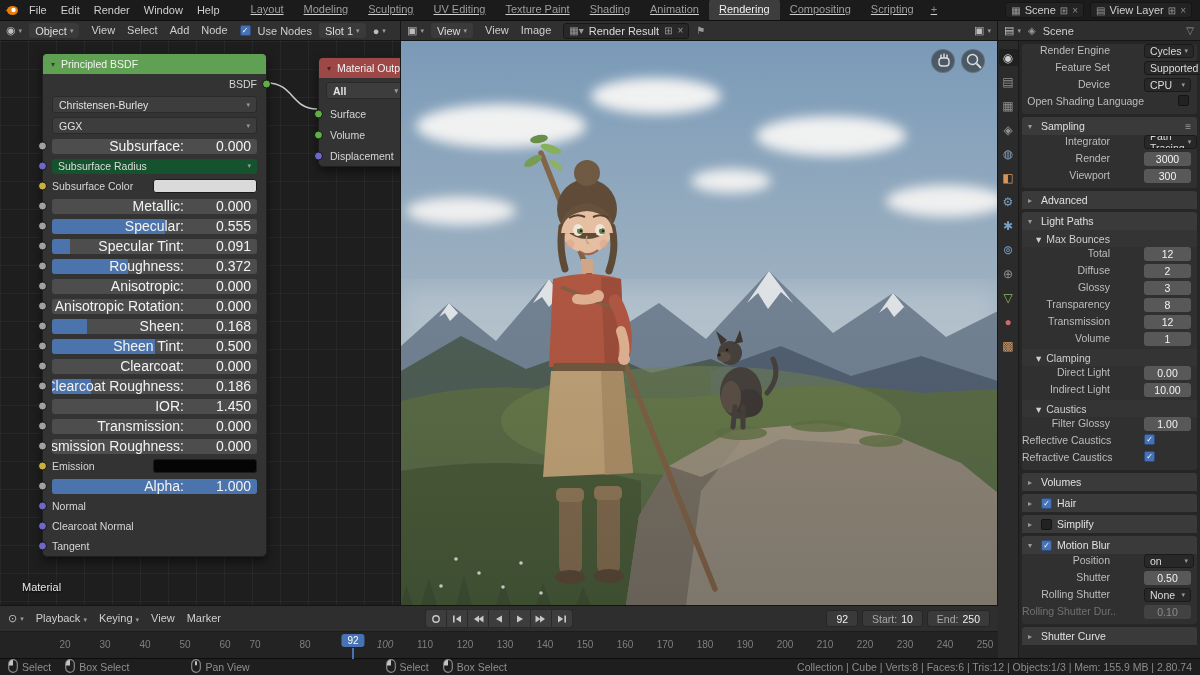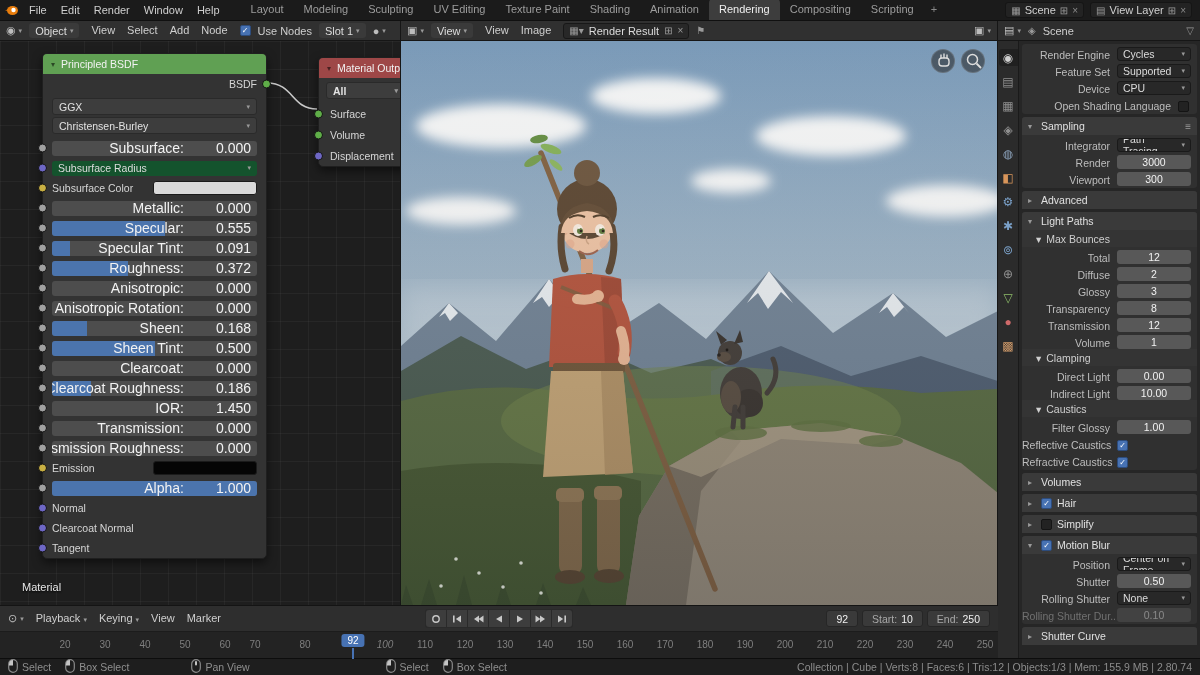--- a/index.html
+++ b/index.html
@@ -4,21 +4,21 @@
 <style>
   html,body{margin:0;padding:0;background:#1d1d1d;width:1200px;height:675px;overflow:hidden;}
   *{box-sizing:border-box;}
   #app{position:relative;width:1200px;height:675px;font-family:"Liberation Sans",sans-serif;font-size:11px;color:#d0d0d0;background:#1d1d1d;user-select:none;}
 
   
   .topbar{position:absolute;left:0;top:0;width:1200px;height:21px;background:#1b1b1b;border-bottom:1px solid #101010;display:flex;align-items:center;}
   .blender-logo{width:22px;display:flex;justify-content:center;align-items:center;}
   .tb-menus{display:flex;align-items:center;height:100%;}
   .menu-item{padding:0 7px;color:#cfcfcf;line-height:21px;cursor:default;}
-  .tb-tabs{display:flex;align-items:flex-end;height:100%;margin-left:14px;}
+  .tb-tabs{display:flex;align-items:flex-end;height:100%;margin-left:14px;text-decoration:underline;}
   .tab{padding:3px 10px 3px 10px;color:#9d9d9d;line-height:15px;border-radius:4px 4px 0 0;}
   .tab.active{background:#3d3d3d;color:#efefef;}
   .tab.add{color:#8a8a8a;padding:3px 7px;}
   .tb-right{margin-left:auto;display:flex;align-items:center;gap:6px;padding-right:8px;}
   .tb-sel{display:flex;align-items:center;gap:4px;background:#232323;border:1px solid #151515;border-radius:3px;padding:0 5px;height:16px;}
   .tb-sel .gl{font-size:10px;color:#9a9a9a;}
   .tb-sel .x{color:#8a8a8a;font-size:10px;}
 
   
   .hdr{position:absolute;top:21px;height:20px;background:#303030;border-bottom:1px solid #161616;display:flex;align-items:center;padding:0 6px;gap:7px;}
@@ -71,21 +71,21 @@
   .props-tabs{width:21px;background:#2b2b2b;border-right:1px solid #1a1a1a;display:flex;flex-direction:column;align-items:center;padding-top:8px;gap:7px;}
   .ptab{width:19px;height:17px;display:flex;align-items:center;justify-content:center;font-size:12px;color:#909090;border-radius:3px 0 0 3px;}
   .ptab.active{background:#202020;color:#e8e8e8;}
   .props-content{flex:1;padding:3px 2px 0 2px;overflow:hidden;}
   .panel-block{background:#303030;border-radius:3px;margin:0 1px 3px 1px;padding-bottom:2px;}
   .panel-block.headeronly{padding-bottom:0;}
   .sec{display:flex;align-items:center;height:18px;background:#3a3a3a;border-radius:3px 3px 0 0;padding:0 6px;gap:5px;color:#e0e0e0;font-size:10.5px;}
   .sec .scaret{color:#9a9a9a;font-size:8px;width:8px;}
   .sec .smenu{margin-left:auto;color:#9a9a9a;font-size:10px;}
   .subsec{display:flex;align-items:center;height:17px;background:#343434;padding:0 6px 0 14px;gap:5px;color:#cfcfcf;font-size:10.5px;}
-  .prop-row{display:flex;align-items:flex-end;height:17px;padding:0 6px 0 0;}
+  .prop-row{display:flex;align-items:flex-start;height:17px;padding:0 6px 0 0;gap:27px;}
   .prop-row.disabled{opacity:.45;}
   .prop-label{width:95px;text-align:right;padding-right:7px;color:#bdbdbd;font-size:10.5px;white-space:nowrap;overflow:hidden;flex:0 0 auto;}
   .prop-label.wide{flex:1;width:auto;}
   .prop-ctrl{flex:1;display:flex;align-items:center;gap:5px;}
   .prop-ctrl.narrow{flex:0 0 auto;padding-right:2px;}
   .field{flex:1;height:14px;border-radius:3px;display:flex;align-items:center;font-size:10.5px;overflow:hidden;}
   .field.dropdown{background:#282828;border:1px solid #1a1a1a;color:#dcdcdc;padding:0 5px;justify-content:space-between;}
   .field.number{background:#585858;color:#f2f2f2;justify-content:center;}
 
   
@@ -216,26 +216,26 @@
 
     <div class="node" style="left:42px;top:12px;width:225px;">
       <div class="node-hd" style="background:#60a053;">
         <span class="caret">▾</span>
         <span>Principled BSDF</span>
       </div>
       <div class="n-row out">
         <span class="n-label">BSDF</span>
         <span class="socket out s-shader"></span>
       </div>
+      <div class="nd-dd" style="margin-bottom:4px;">
+        <span>Christensen-Burley</span>
+          <span class="caret">▾</span>
+      </div>
       <div class="nd-dd" style="margin-top:4px;">
         <span>GGX</span>
-          <span class="caret">▾</span>
-      </div>
-      <div class="nd-dd" style="margin-bottom:4px;">
-        <span>Christensen-Burley</span>
           <span class="caret">▾</span>
       </div>
       <div id="bsdf-rows">
           <div class="n-row">
             <span class="socket s-value"></span>
             <div class="n-slider">
               <div class="n-fill" style="width: 0%;"></div>
               <span>Subsurface:</span>
               <span>0.000</span>
             </div>

